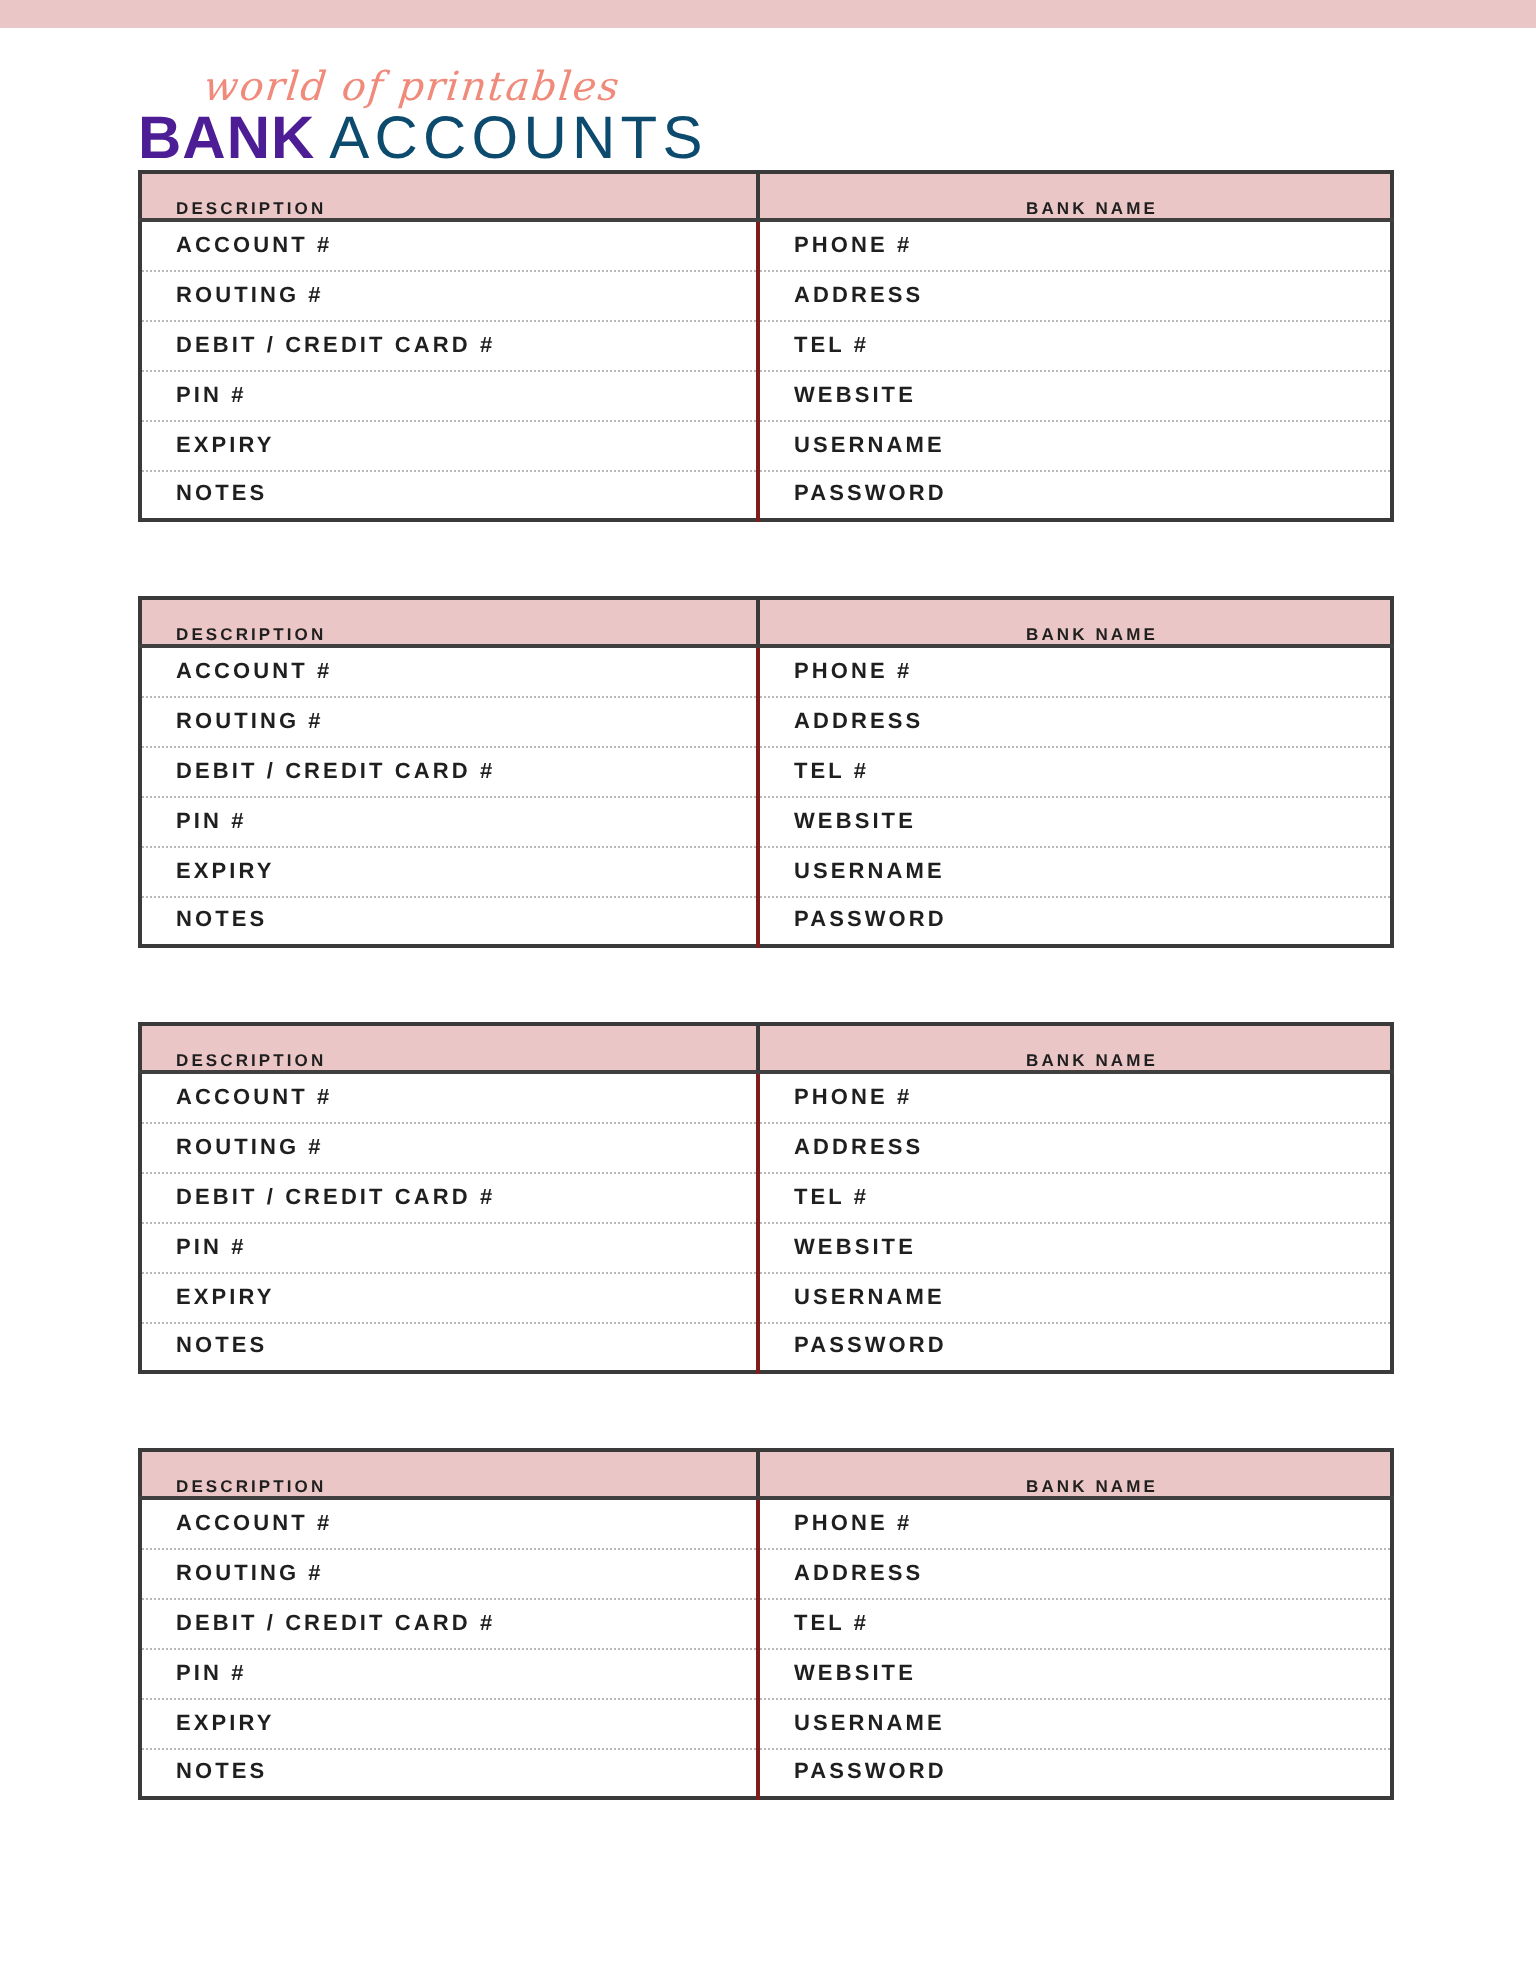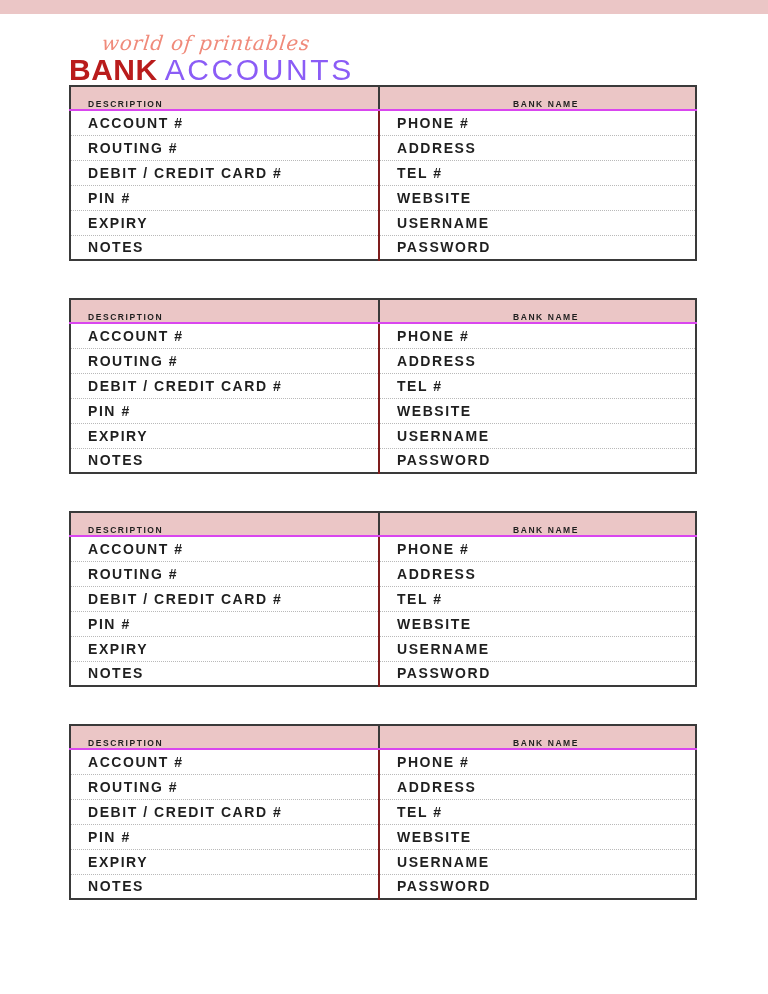--- a/index.html
+++ b/index.html
@@ -45,29 +45,29 @@
   .title-line {
     margin: 0;
     line-height: 1;
     white-space: nowrap;
   }
   .title-bold {
     font-family: "Liberation Sans", sans-serif;
     font-weight: 700;
     font-size: 30px;
     letter-spacing: 0.5px;
-    color: #b91c1c;
+    color: #4c1d95;
     margin-top: 19px;
   }
   .title-light {
     font-family: "Liberation Sans", sans-serif;
     font-weight: 300;
     font-size: 30px;
     letter-spacing: 2.6px;
-    color: #8b5cf6;
+    color: #0c4a6e;
     margin-left: 7px;
     margin-top: 32px;
   }
 
   
   .tables-wrap {
     padding: 0 0 0 0;
   }
   .acct-table {
     width: 626px;
@@ -77,21 +77,21 @@
     table-layout: fixed;
     background: #ffffff;
   }
   .acct-table:first-child { margin-top: 0; }
 
   .acct-table col.c1 { width: 309px; }
   .acct-table col.c2 { width: 317px; }
 
   .acct-table thead th {
     background: #ebc6c6;
-    border-bottom: 2px solid #d946ef;
+    border-bottom: 2px solid #404040;
     height: 23px;
     padding: 12px 0 0 17px;
     text-align: left;
     vertical-align: middle;
     font-family: "Liberation Sans", sans-serif;
     font-size: 8.5px;
     font-weight: 700;
     letter-spacing: 1.55px;
     color: #1f1f1f;
   }
@@ -99,21 +99,21 @@
     border-left: 2px solid #3a3a3a;
     text-align: center;
   }
 
   .acct-table tbody td {
     height: 25px;
     padding: 0 0 0 17px;
     vertical-align: middle;
     border-bottom: 1px dotted #b9b9b9;
     font-family: "Liberation Sans", sans-serif;
-    font-size: 14px;
+    font-size: 11px;
     font-weight: 700;
     letter-spacing: 1.55px;
     color: #1f1f1f;
     background: #ffffff;
   }
   .acct-table tbody td.col-2 {
     border-left: 2px solid #7f1d1d;
   }
   .acct-table tbody tr:last-child td {
     border-bottom: none;

